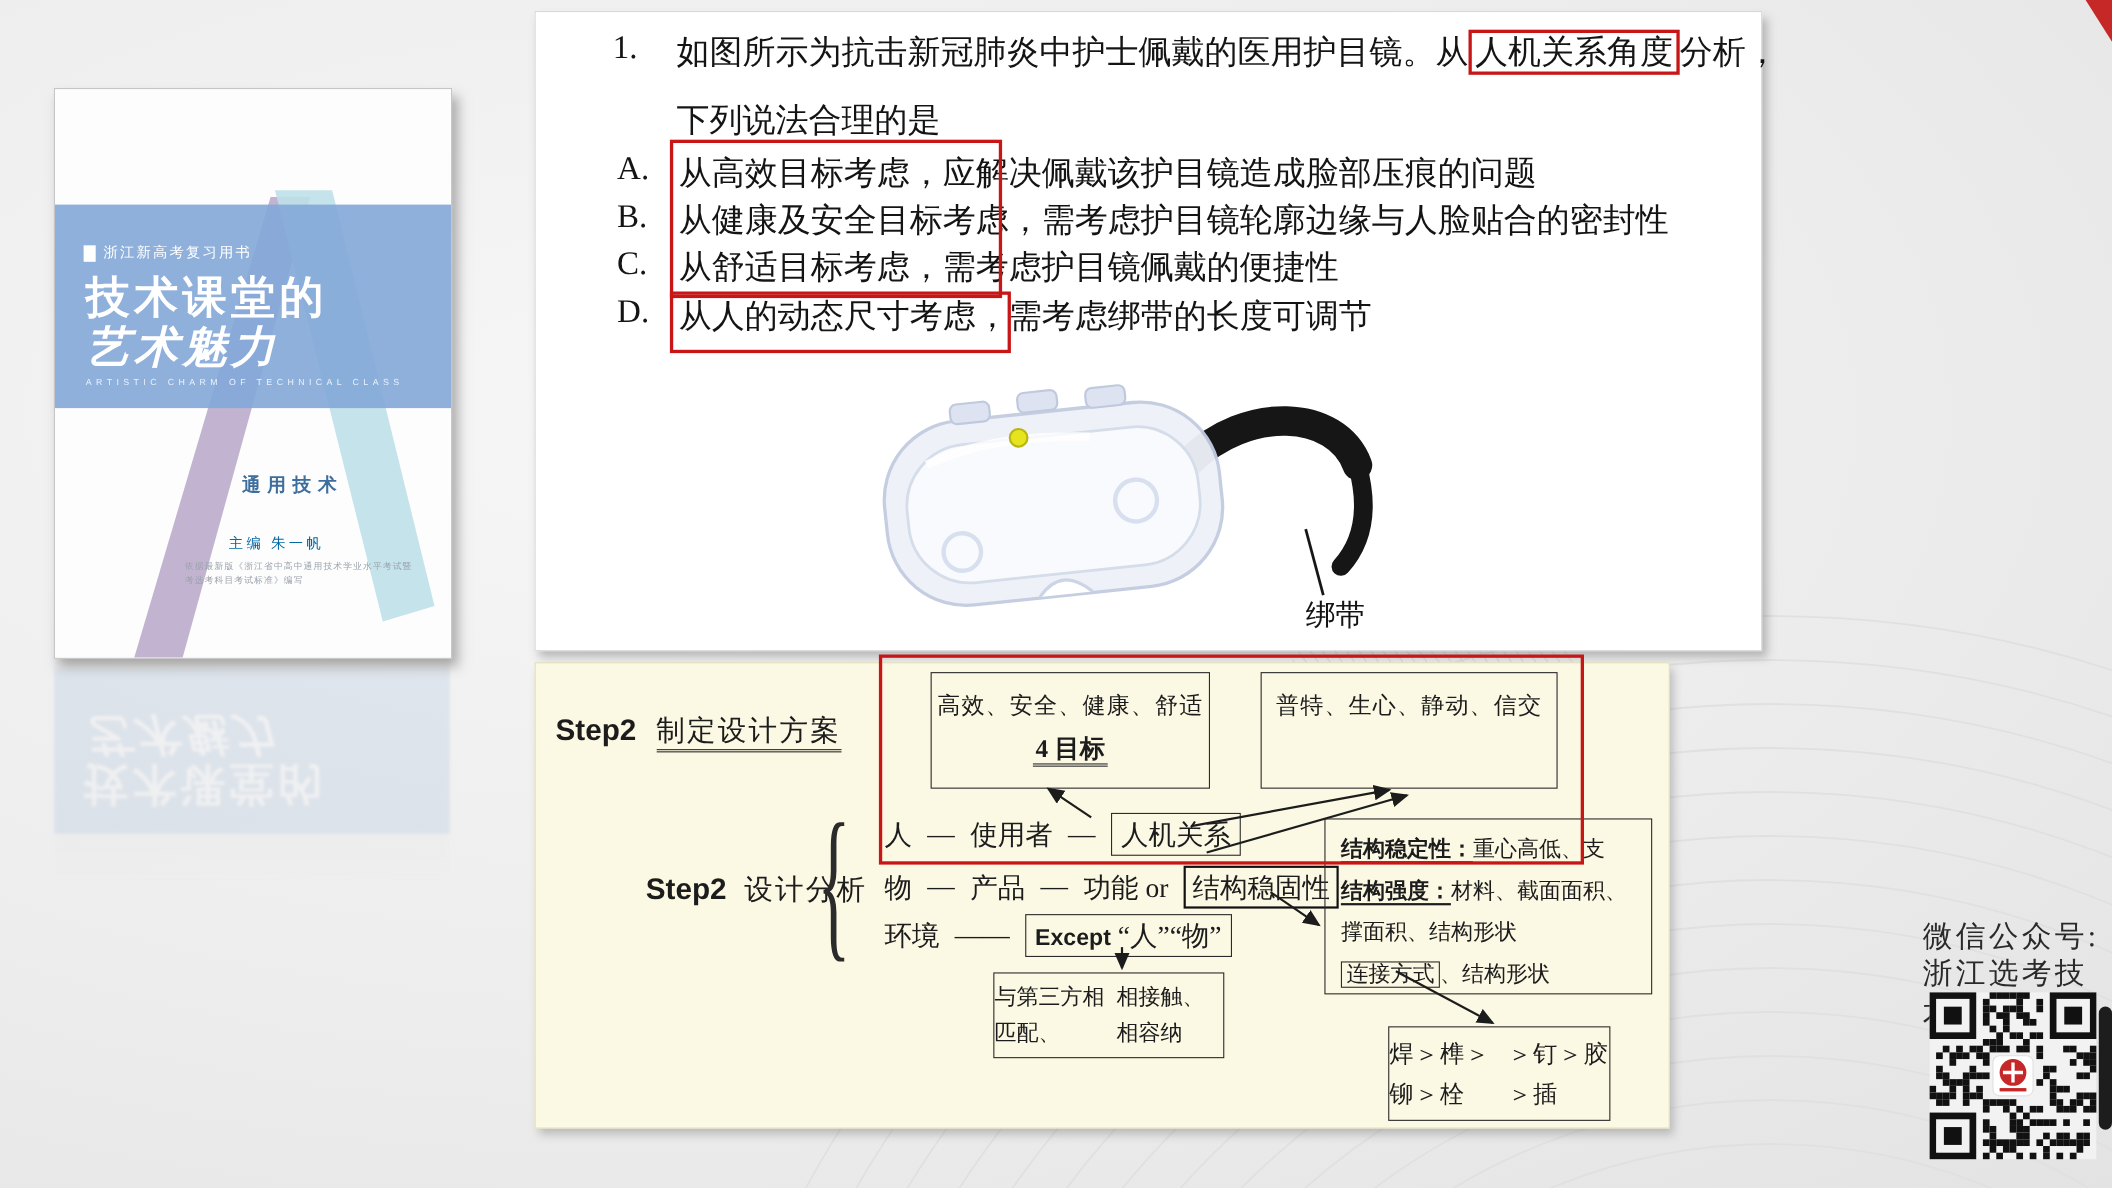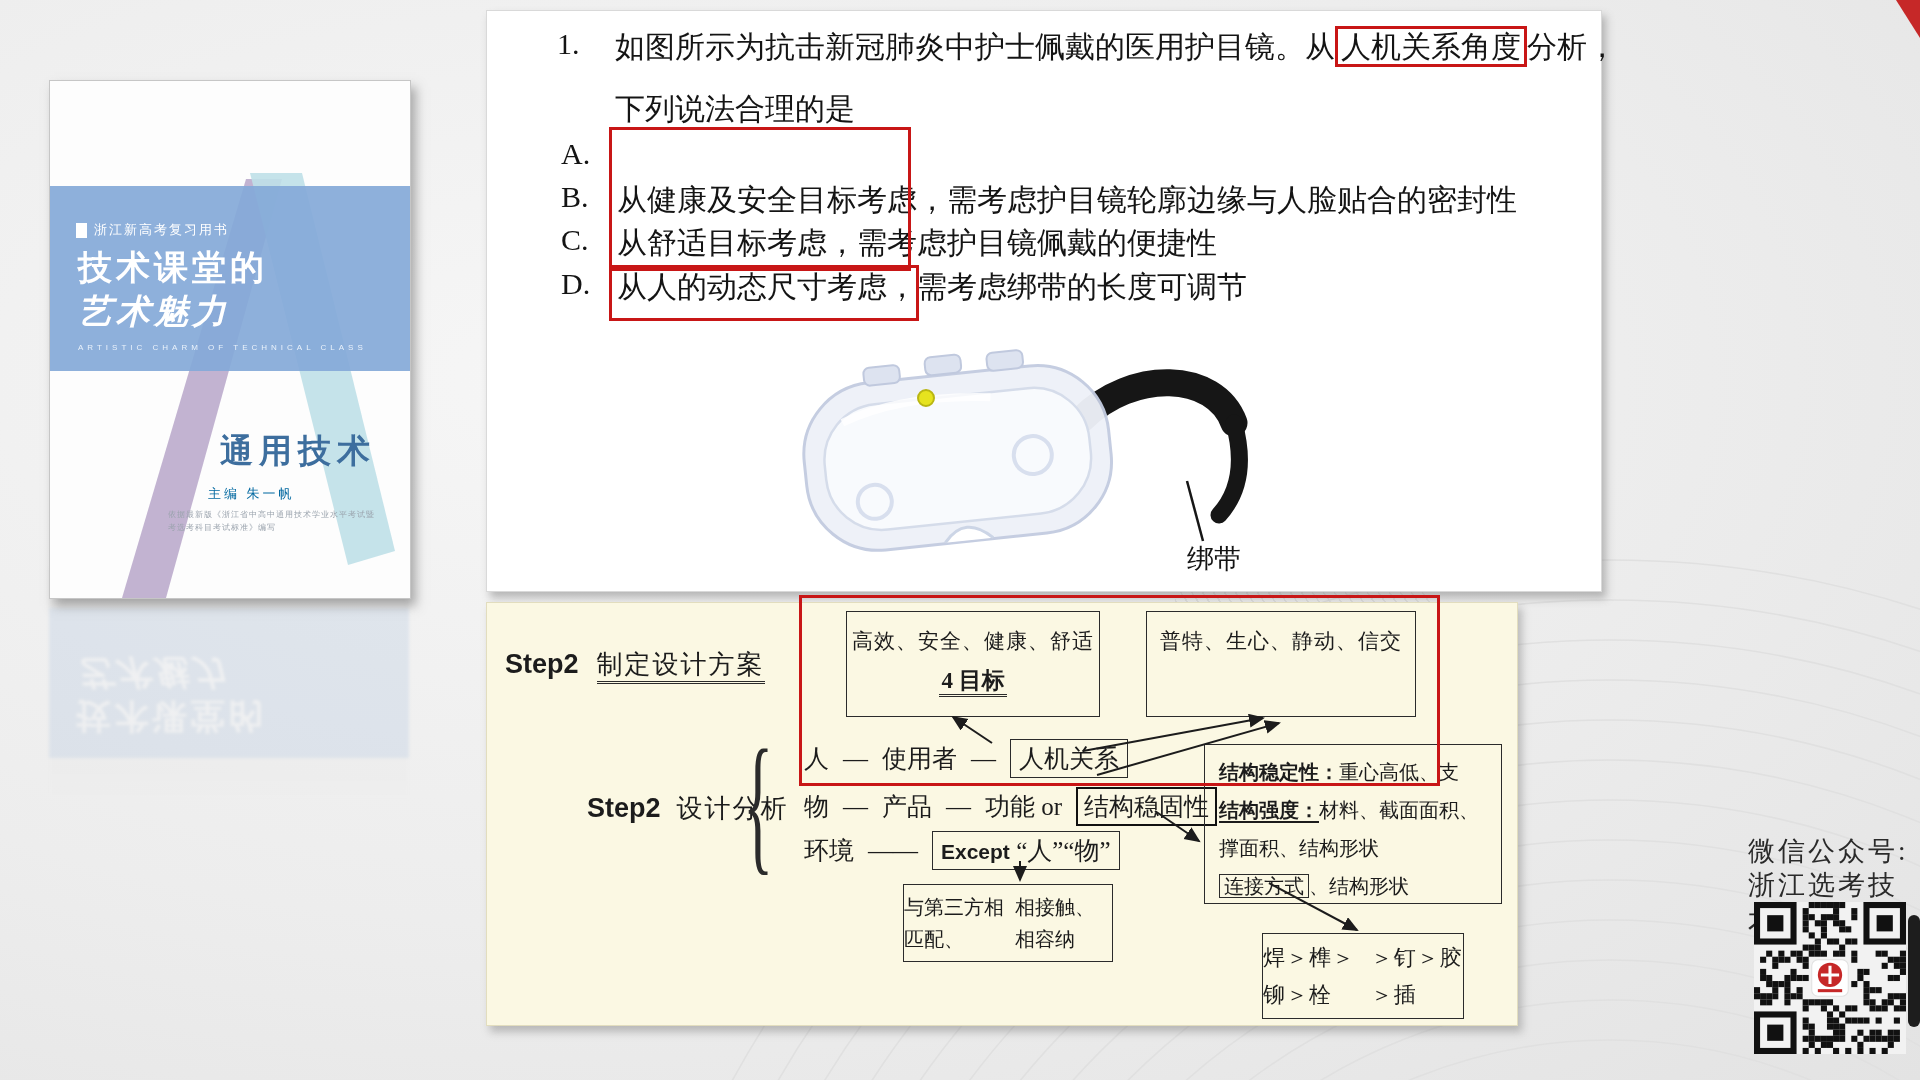--- a/index.html
+++ b/index.html
@@ -12,24 +12,24 @@
   .panel-cream{background:#fbf8e3;border:1px solid #e2ddbe;box-shadow:4px 6px 8px rgba(110,110,110,.40);}
   
   .qtext{font-family:"Liberation Serif","DejaVu Serif",serif;font-size:30px;color:#141414;white-space:nowrap;}
   .redbox-inline{border:3px solid #c81616;padding:1px 3px;}
   .red-overlay{border:3px solid #c81616;pointer-events:none;}
   
   .book{background:#fdfdfd;border:1px solid #c6c6c6;box-shadow:5px 7px 10px rgba(100,100,100,.5);overflow:hidden;margin-top:37px;}
   .book-band{position:absolute;left:0;top:105px;width:100%;height:185px;background:#84a9d8;}
   .book-tag{display:flex;align-items:center;gap:7px;color:#ffffff;font-size:13px;letter-spacing:2px;}
   .book-tag .sq{width:11px;height:15px;background:#fff;display:inline-block;}
-  .book-title{color:#fff;font-size:34px;font-weight:bold;letter-spacing:4px;line-height:1.25;}
+  .book-title{color:#fff;font-size:40px;font-weight:bold;letter-spacing:4px;line-height:1.25;}
   .book-title2{font-style:italic;font-family:"Liberation Serif",serif;}
   .book-en{color:#eaf2fb;font-size:8px;letter-spacing:4px;}
-  .book-series{color:#3d6e9e;font-size:33px;font-weight:bold;letter-spacing:6px;font-family:Liberation Serif, serif;}
+  .book-series{color:#3d6e9e;font-size:17px;font-weight:bold;letter-spacing:6px;font-family:Liberation Serif, serif;}
   .book-editor{color:#0369a1;font-size:13px;letter-spacing:3px;}
   .book-note{color:#9aa3ad;font-size:8px;letter-spacing:1px;line-height:1.5;}
   
   .dia{font-family:"Liberation Serif","DejaVu Serif",serif;color:#1c1c1c;}
   .dbox{border:1.6px solid #2b2b2b;background:transparent;}
   .step-label{font-family:"Liberation Sans",sans-serif;font-weight:bold;font-size:27px;color:#1c1c1c;}
   .step-title{font-size:26px;letter-spacing:2px;border-bottom:3px double #2b2b2b;padding-bottom:2px;}
   .goalline1{font-size:21px;letter-spacing:1px;text-align:center;margin-top:15px;}
   .goalline2{font-size:23px;font-weight:bold;text-align:center;margin-top:10px;}
   .goalline2 span{border-bottom:3px double #2b2b2b;padding:0 2px 1px 2px;}
@@ -103,20 +103,21 @@
 
   <div class="abs panel-white" style="left:486px;top:10px;width:1114px;height:580px;z-index:3">
 
     <div class="abs qtext" style="left:70px;top:16px;">1.</div>
     <div class="abs qtext" style="left:128px;top:16px;">
       <span>如图所示为抗击新冠肺炎中护士佩戴的医用护目镜。从</span><span class="redbox-inline">人机关系角度</span><span>分析，</span>
     </div>
     <div class="abs qtext" style="left:128px;top:78px;">下列说法合理的是</div>
 
     <div class="abs qtext" style="left:74px;top:126px;">A.</div>
+    <div class="abs qtext" style="left:130px;top:126px;">从高效目标考虑，应解决佩戴该护目镜造成脸部压痕的问题</div>
     <div class="abs qtext" style="left:74px;top:169px;">B.</div>
     <div class="abs qtext" style="left:130px;top:169px;">从健康及安全目标考虑，需考虑护目镜轮廓边缘与人脸贴合的密封性</div>
     <div class="abs qtext" style="left:74px;top:212px;">C.</div>
     <div class="abs qtext" style="left:130px;top:212px;">从舒适目标考虑，需考虑护目镜佩戴的便捷性</div>
     <div class="abs qtext" style="left:74px;top:256px;">D.</div>
     <div class="abs qtext" style="left:130px;top:256px;">从人的动态尺寸考虑，需考虑绑带的长度可调节</div>
 
     <div class="abs red-overlay" style="left:122px;top:116px;width:296px;height:138px;"></div>
     <div class="abs red-overlay" style="left:122px;top:254px;width:304px;height:50px;"></div>
 

